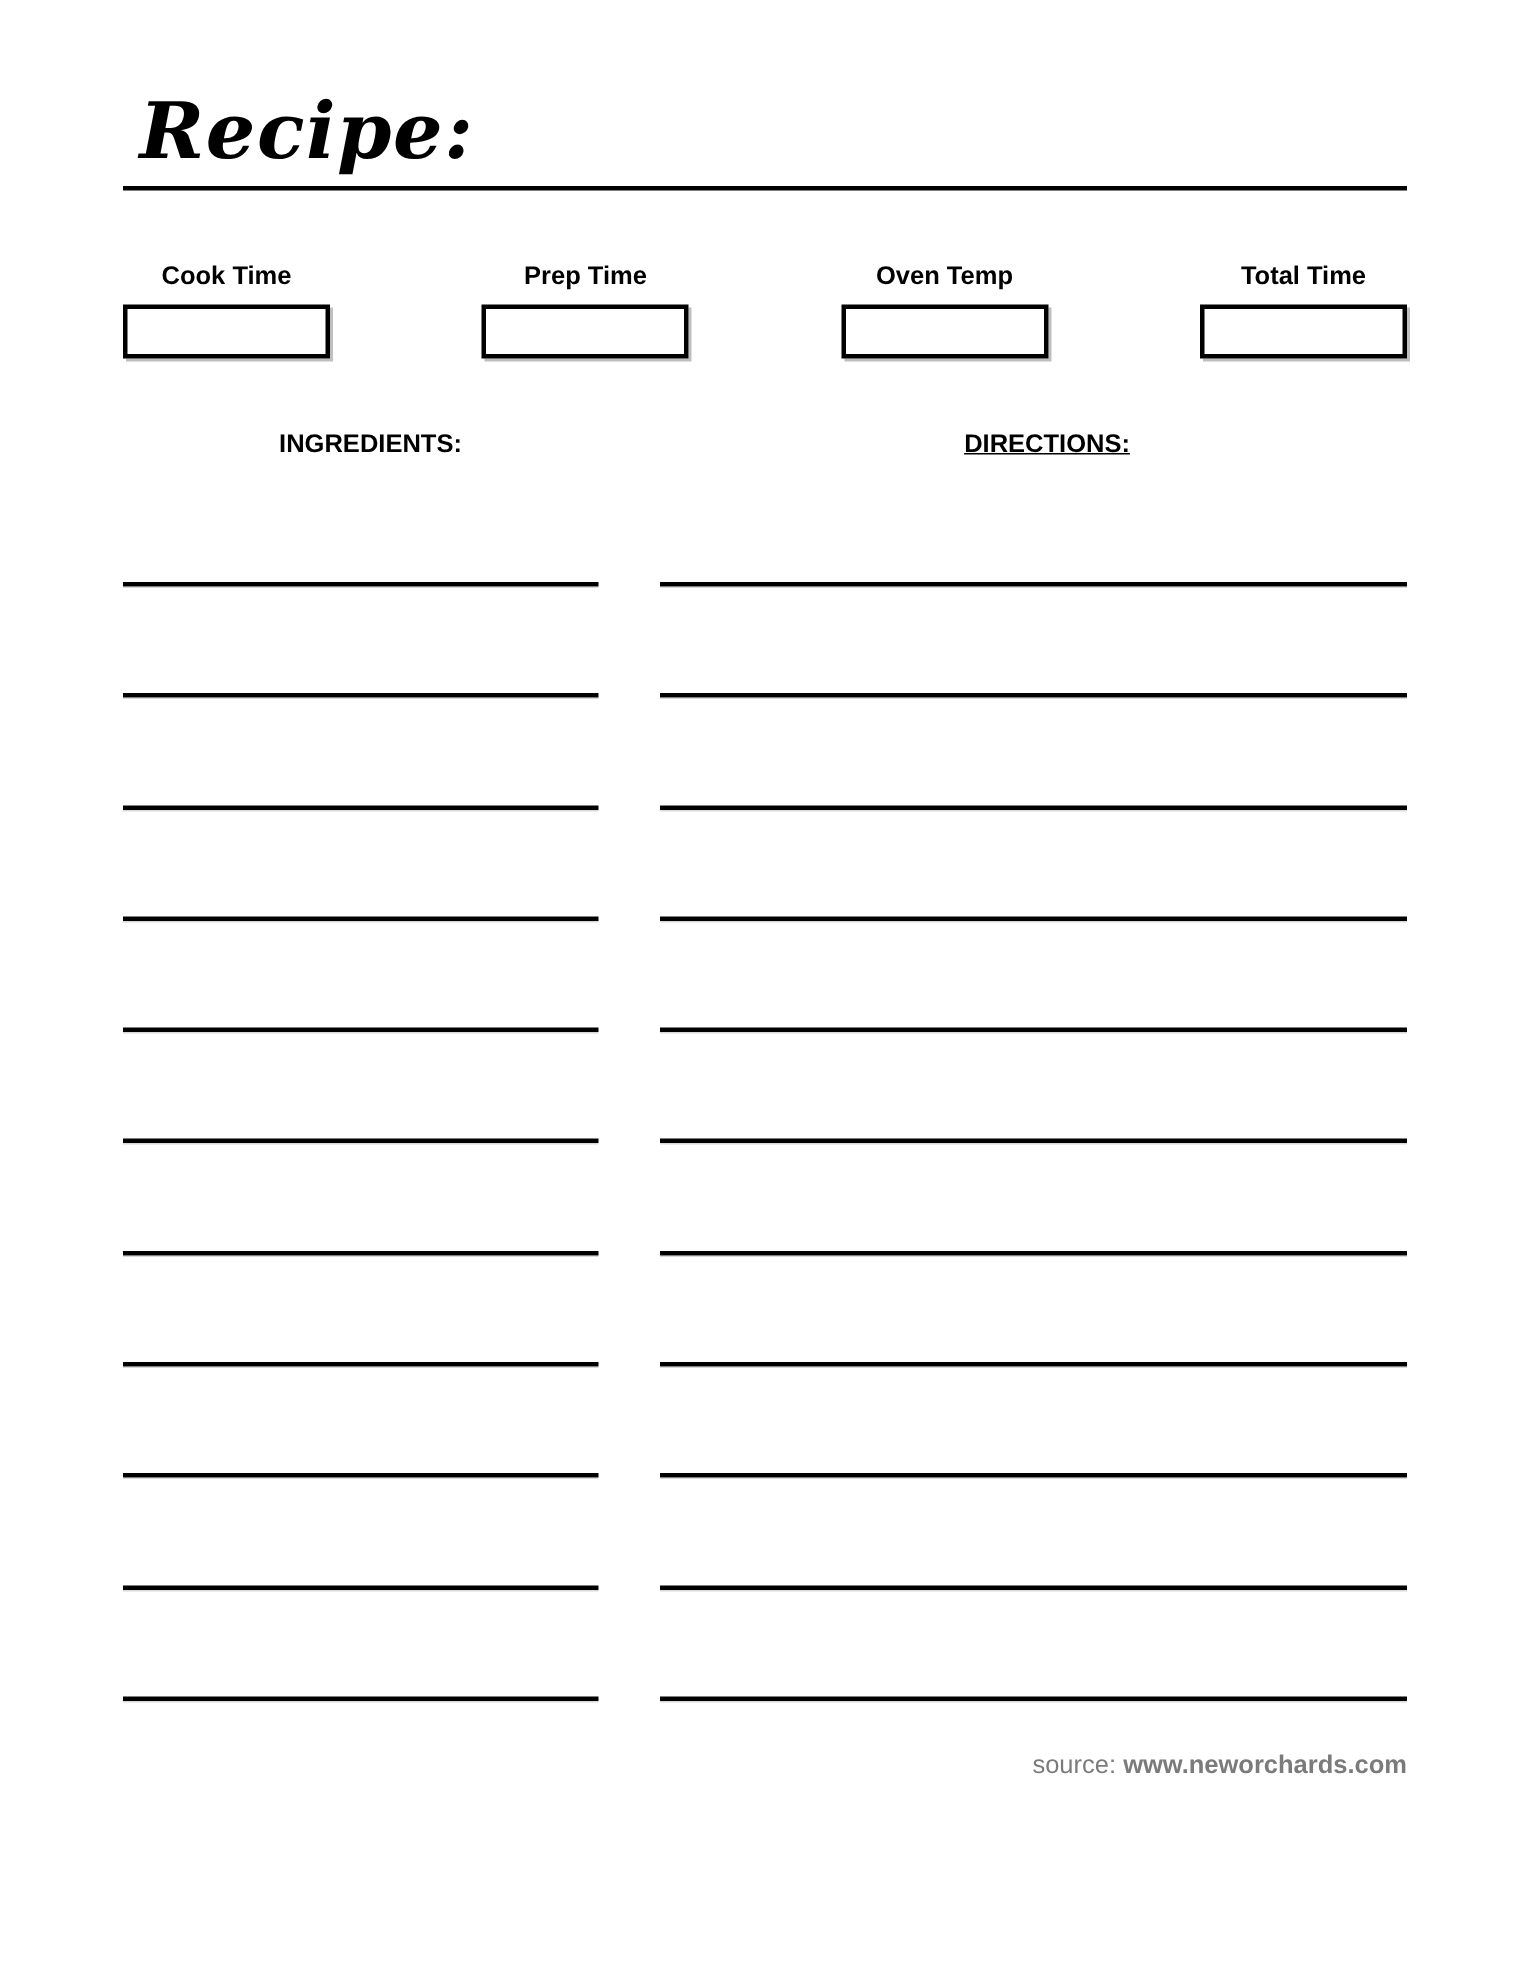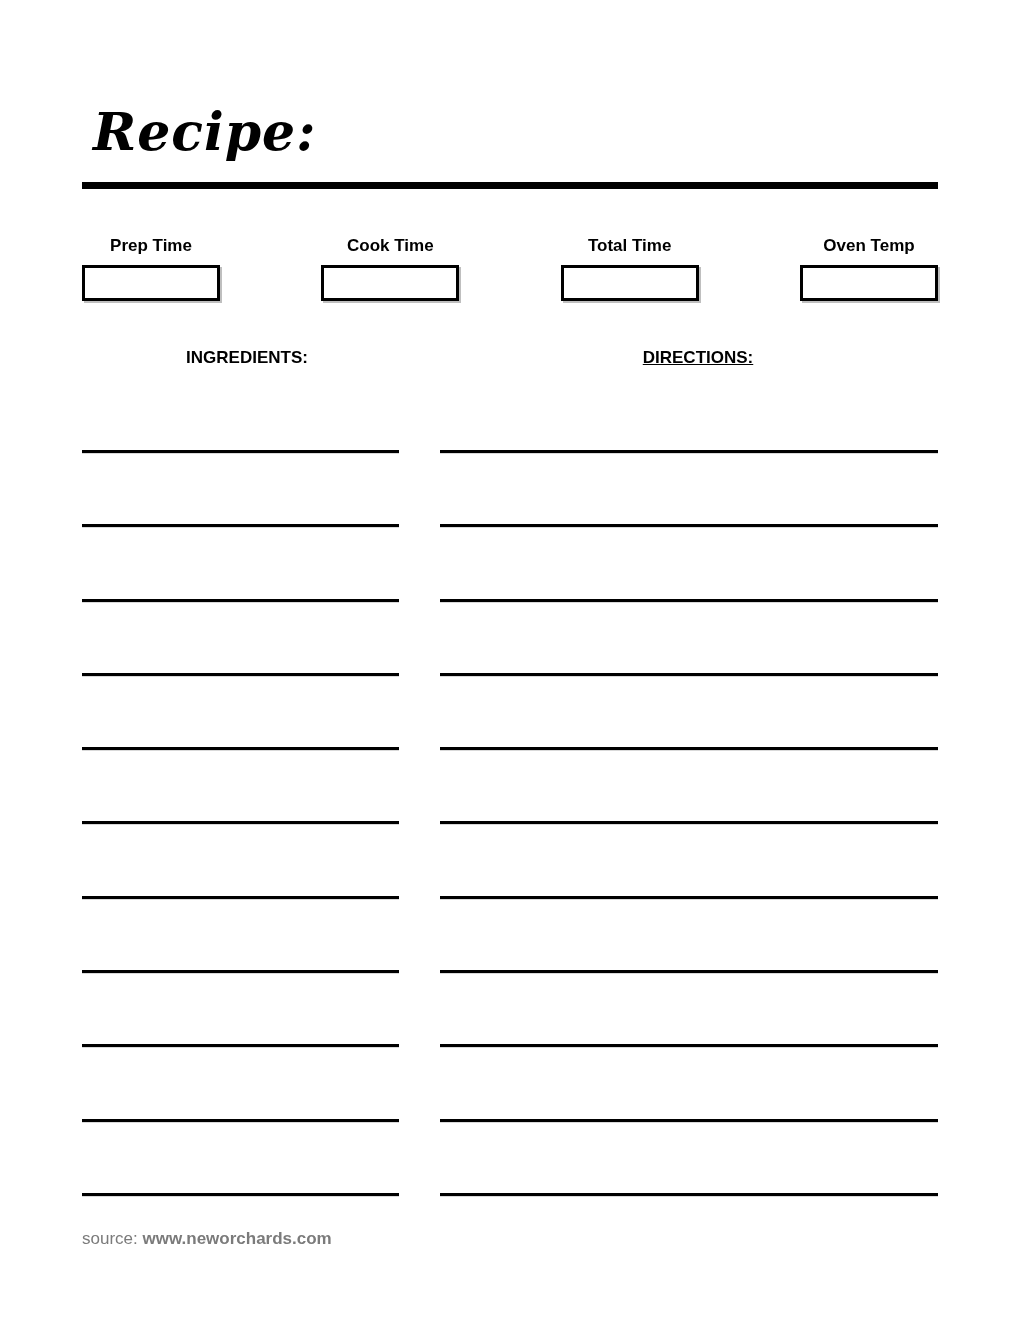--- a/index.html
+++ b/index.html
@@ -12,23 +12,23 @@
     position: relative;
     overflow: hidden;
   }
   .page {
     width: 856px;
     margin-left: 82px;
   }
 
   
   .title-block {
-    margin-top: 100px;
-    border-bottom: 7px solid #000000;
-    padding-bottom: 18px;
+    margin-top: 56px;
+    border-bottom: 3px solid #000000;
+    padding-bottom: 4px;
   }
   .title-block h1 {
     font-family: "DejaVu Serif", serif;
     font-style: italic;
     font-weight: bold;
     font-size: 52px;
     line-height: 64px;
     padding-left: 11px;
     letter-spacing: 1px;
   }
@@ -79,55 +79,55 @@
     height: 74.3px;
     border-bottom: 3px solid #000000;
     box-shadow: 0 1px 0 0 #d9d9d9;
   }
   .line-stack div.rule:first-of-type { height: 84px; }
 
   
   .footer {
     margin-top: 32px;
     width: 856px;
-    text-align: left;
+    text-align: right;
     font-size: 17px;
     line-height: 22px;
     color: #7b7b7b;
   }
   .footer .src-url { font-weight: bold; }
 </style>
 </head>
 <body>
 
 <div class="page">
 
   <div class="title-block">
     <h1>Recipe:</h1>
   </div>
 
   <div class="fields-row">
 
       <div class="field-col">
+        <div class="field-label">Cook Time</div>
+        <div class="field-box"></div>
+      </div>
+
+      <div class="field-col">
         <div class="field-label">Prep Time</div>
         <div class="field-box"></div>
       </div>
 
       <div class="field-col">
-        <div class="field-label">Cook Time</div>
+        <div class="field-label">Oven Temp</div>
         <div class="field-box"></div>
       </div>
 
       <div class="field-col">
         <div class="field-label">Total Time</div>
-        <div class="field-box"></div>
-      </div>
-
-      <div class="field-col">
-        <div class="field-label">Oven Temp</div>
         <div class="field-box"></div>
       </div>
 
     </div>
 
   <div class="columns">
     <div class="col-left">
       <div class="section-heading">INGREDIENTS:</div>
       <div class="line-stack">
 

